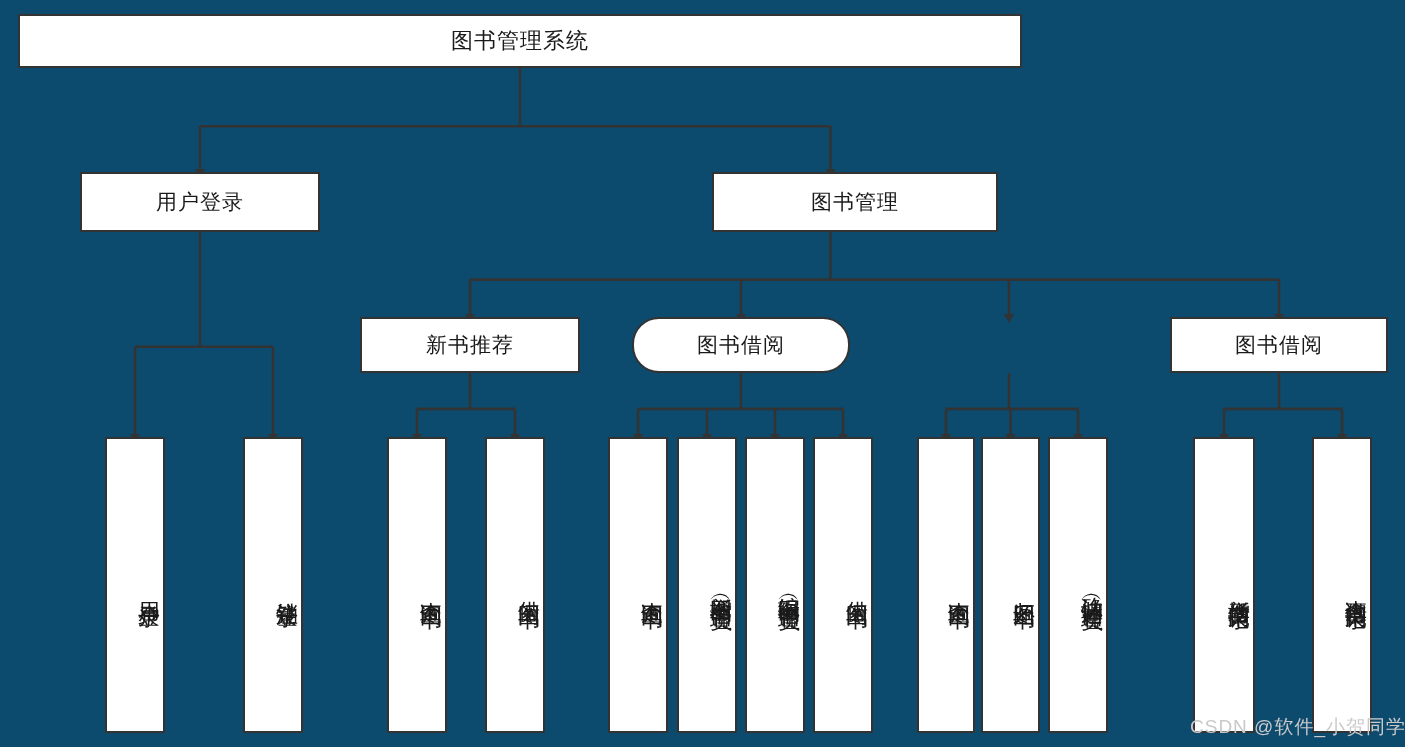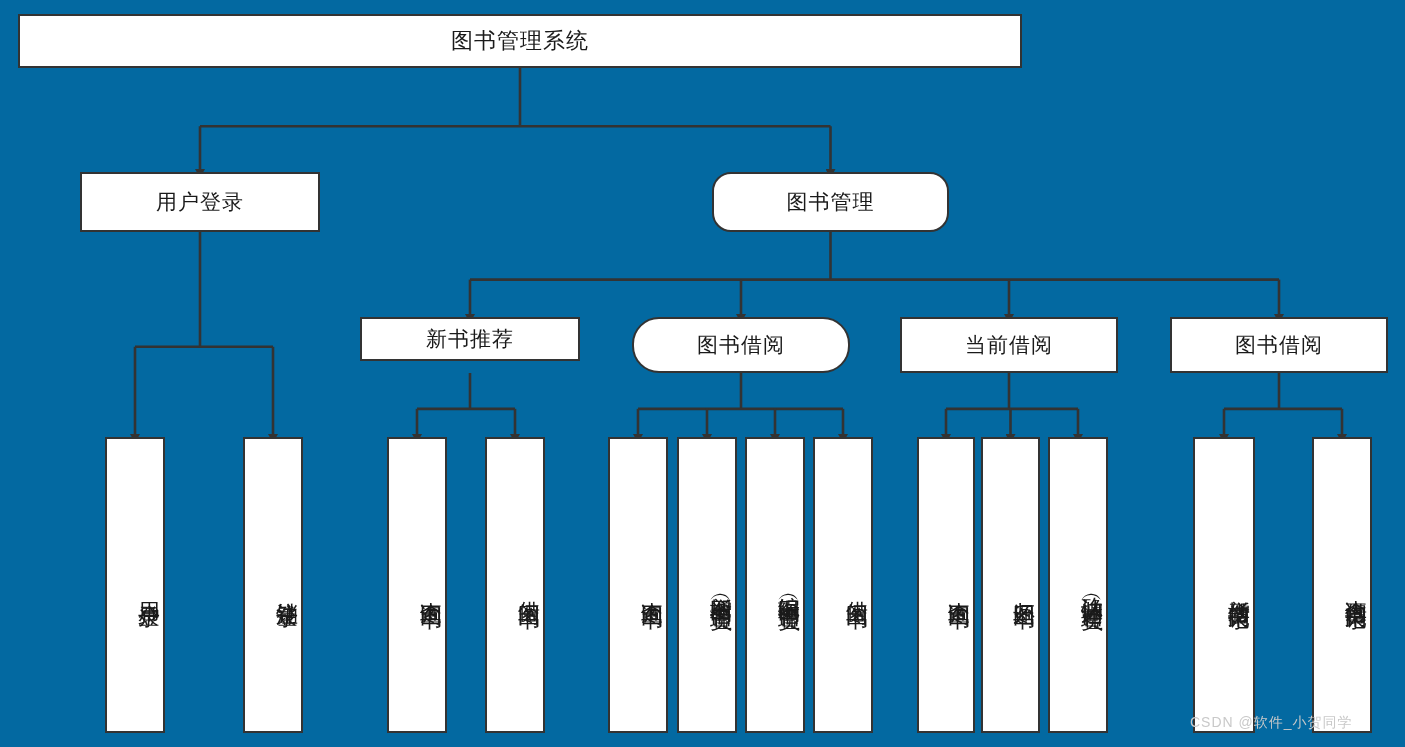--- a/index.html
+++ b/index.html
@@ -8,21 +8,21 @@
     padding: 0;
     background: #ffffff;
   }
   body {
     font-family: "Liberation Sans", "DejaVu Sans", sans-serif;
   }
   #canvas {
     position: relative;
     width: 1405px;
     height: 747px;
-    background: #0369a1;
+    background: #0c4a6e;
     overflow: hidden;
   }
   #edges {
     position: absolute;
     left: 0;
     top: 0;
     width: 1405px;
     height: 747px;
     pointer-events: none;
   }
@@ -56,21 +56,21 @@
   }
   .node.vert .vlabel {
     writing-mode: vertical-rl;
     text-orientation: upright;
     display: block;
     white-space: nowrap;
   }
   .watermark {
     position: absolute;
     color: #c9c9c9;
-    font-size: 14px;
+    font-size: 19px;
     letter-spacing: 1px;
     white-space: nowrap;
     user-select: none;
   }
 </style>
 </head>
 <body>
 
 <div id="canvas">
 
@@ -117,32 +117,29 @@
       </g>
   </svg>
 
   <div class="node root horiz" style="left: 18px; top: 14px; width: 1004px; height: 54px;">
     <span>图书管理系统</span>
   </div>
 
   <div class="node horiz" style="left: 80px; top: 172px; width: 240px; height: 60px;">
     <span>用户登录</span>
   </div>
-  <div class="node horiz" style="left: 712px; top: 172px; width: 237px; height: 60px; border-radius: 19px;">
+  <div class="node horiz" style="left: 712px; top: 172px; width: 286px; height: 60px;">
     <span>图书管理</span>
   </div>
 
-  <div class="node horiz" style="left: 360px; top: 317px; width: 220px; height: 44px;">
+  <div class="node horiz" style="left: 360px; top: 317px; width: 220px; height: 56px;">
     <span>新书推荐</span>
   </div>
   <div class="node horiz" style="left: 632px; top: 317px; width: 218px; height: 56px; border-radius: 27px;">
     <span>图书借阅</span>
-  </div>
-  <div class="node horiz" style="left: 900px; top: 317px; width: 218px; height: 56px;">
-    <span>当前借阅</span>
   </div>
   <div class="node horiz" style="left: 1170px; top: 317px; width: 218px; height: 56px;">
     <span>图书借阅</span>
   </div>
 
   <div class="node vert" style="left: 105px; top: 437px; width: 60px; height: 296px;">
     <span class="vlabel">用户登录</span>
   </div>
   <div class="node vert" style="left: 243px; top: 437px; width: 60px; height: 296px;">
     <span class="vlabel">注销登录</span>

